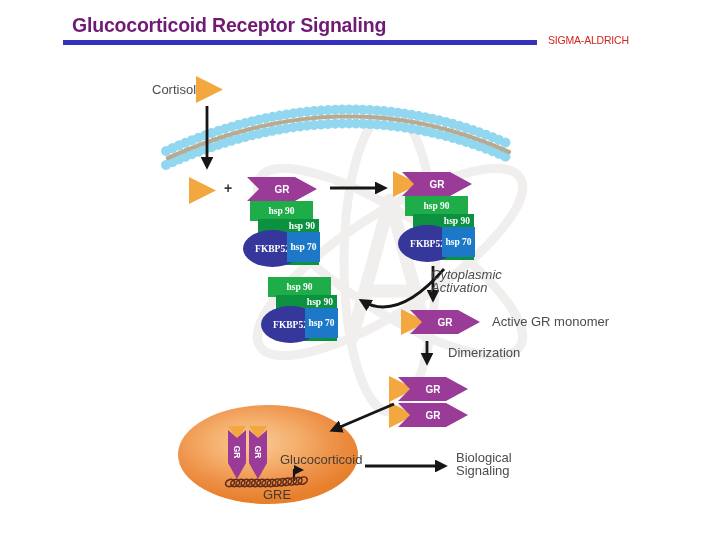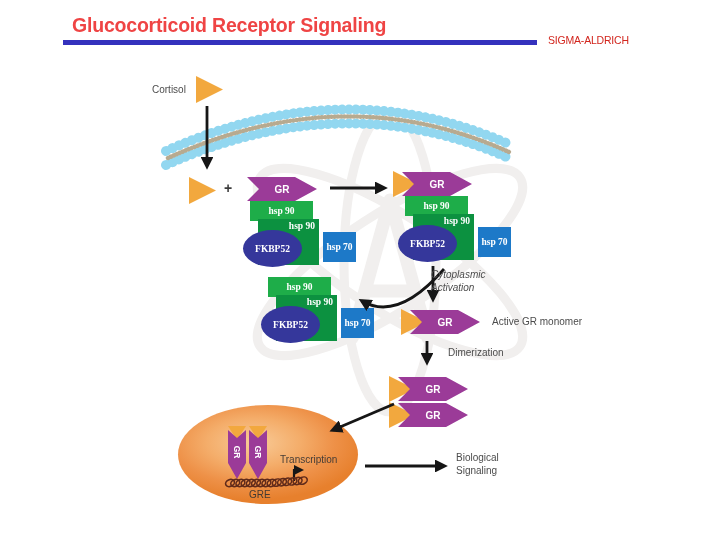--- a/index.html
+++ b/index.html
@@ -6,31 +6,31 @@
     --accent-bar:#3431bd; --brand-red:#d2261e; --gr-purple:#9b3b98;
     --cortisol-yellow:#f2a83e; --hsp90-green:#1ead49; --hsp90-dark-green:#0c9140;
     --hsp70-blue:#1d79c8; --fkbp52-indigo:#35379b; --membrane-blue:#92d7f0;
     --membrane-core:#b7aa90; --dna-brown:#5f2a1a; --label-gray:#4c4c4c; --ink:#161616;
   }
   html,body{margin:0;padding:0;background:#fff;}
   #stage{position:relative;width:720px;height:540px;background:#fff;overflow:hidden;
          font-family:"Liberation Sans",sans-serif;}
   .abs{position:absolute;}
   
-  .title{left:72px;top:14px;font-size:19.5px;font-weight:bold;color:#ef4444;letter-spacing:-.2px;}
+  .title{left:72px;top:14px;font-size:19.5px;font-weight:bold;color:#701a75;letter-spacing:-.2px;}
   .bar{left:63px;top:40px;width:474px;height:5px;background:var(--accent-bar);}
   .brand{left:548px;top:34px;font-size:10.5px;font-weight:normal;color:var(--brand-red);letter-spacing:-.2px;}
   
-  .lbl{font-size:10px;color:var(--label-gray);line-height:13px;white-space:nowrap;}
+  .lbl{font-size:13px;color:var(--label-gray);line-height:13px;white-space:nowrap;}
   
   .mol{color:#fff;font-size:9.5px;font-weight:600;display:flex;align-items:center;justify-content:center;font-family:Liberation Serif, serif;}
   .hsp-a{background:var(--hsp90-green);z-index:2;}
   .hsp-b{background:var(--hsp90-dark-green);z-index:3;align-items:flex-start;justify-content:flex-end;
          padding:2px 4px 0 0;box-sizing:border-box;}
-  .hsp70{background:var(--hsp70-blue);z-index:5;margin-left:36px;}
+  .hsp70{background:var(--hsp70-blue);z-index:5;}
   .fkbp{background:var(--fkbp52-indigo);border-radius:50%;z-index:4;}
   
   .gr-wrap{width:70px;height:24px;z-index:6;}
   .gr-body{position:absolute;inset:0;background:var(--gr-purple);
            clip-path:polygon(0 0,48px 0,70px 12px,48px 24px,0 24px,12px 12px);}
   .tri{background:var(--cortisol-yellow);clip-path:polygon(0 0,0 100%,100% 50%);}
   .tri-fit{position:absolute;left:-9px;top:-1px;width:26px;height:26px;}
   .gr-label{position:absolute;left:14px;top:0;width:42px;height:24px;display:flex;align-items:center;
             justify-content:center;color:#fff;font-size:10px;font-weight:600;}
   
@@ -184,22 +184,22 @@
     </g>
   </svg>
 
   <div class="abs lbl layer8" style="left:152px;top:83px;">Cortisol</div>
   <div class="abs lbl layer8" style="left:431px;top:268px;font-style:italic;">
     <div>Cytoplasmic</div>
     <div>Activation</div>
   </div>
   <div class="abs lbl layer8" style="left:492px;top:315px;">Active GR monomer</div>
   <div class="abs lbl layer8" style="left:448px;top:346px;">Dimerization</div>
-  <div class="abs lbl layer8" style="left:280px;top:453px;color:#453d36;">Transcription</div>
-  <div class="abs lbl layer8" style="left:249px;top:488px;color:#423a32;">GRE</div>
+  <div class="abs lbl layer8" style="left:280px;top:453px;color:#453d36;">Glucocorticoid</div>
+  <div class="abs lbl layer8" style="left:263px;top:488px;color:#423a32;">GRE</div>
   <div class="abs lbl layer8" style="left:456px;top:451px;">
     <div>Biological</div>
     <div>Signaling</div>
   </div>
 
   <div class="abs title">Glucocorticoid Receptor Signaling</div>
   <div class="abs bar"></div>
   <div class="abs brand">SIGMA-ALDRICH</div>
 
 </div>

